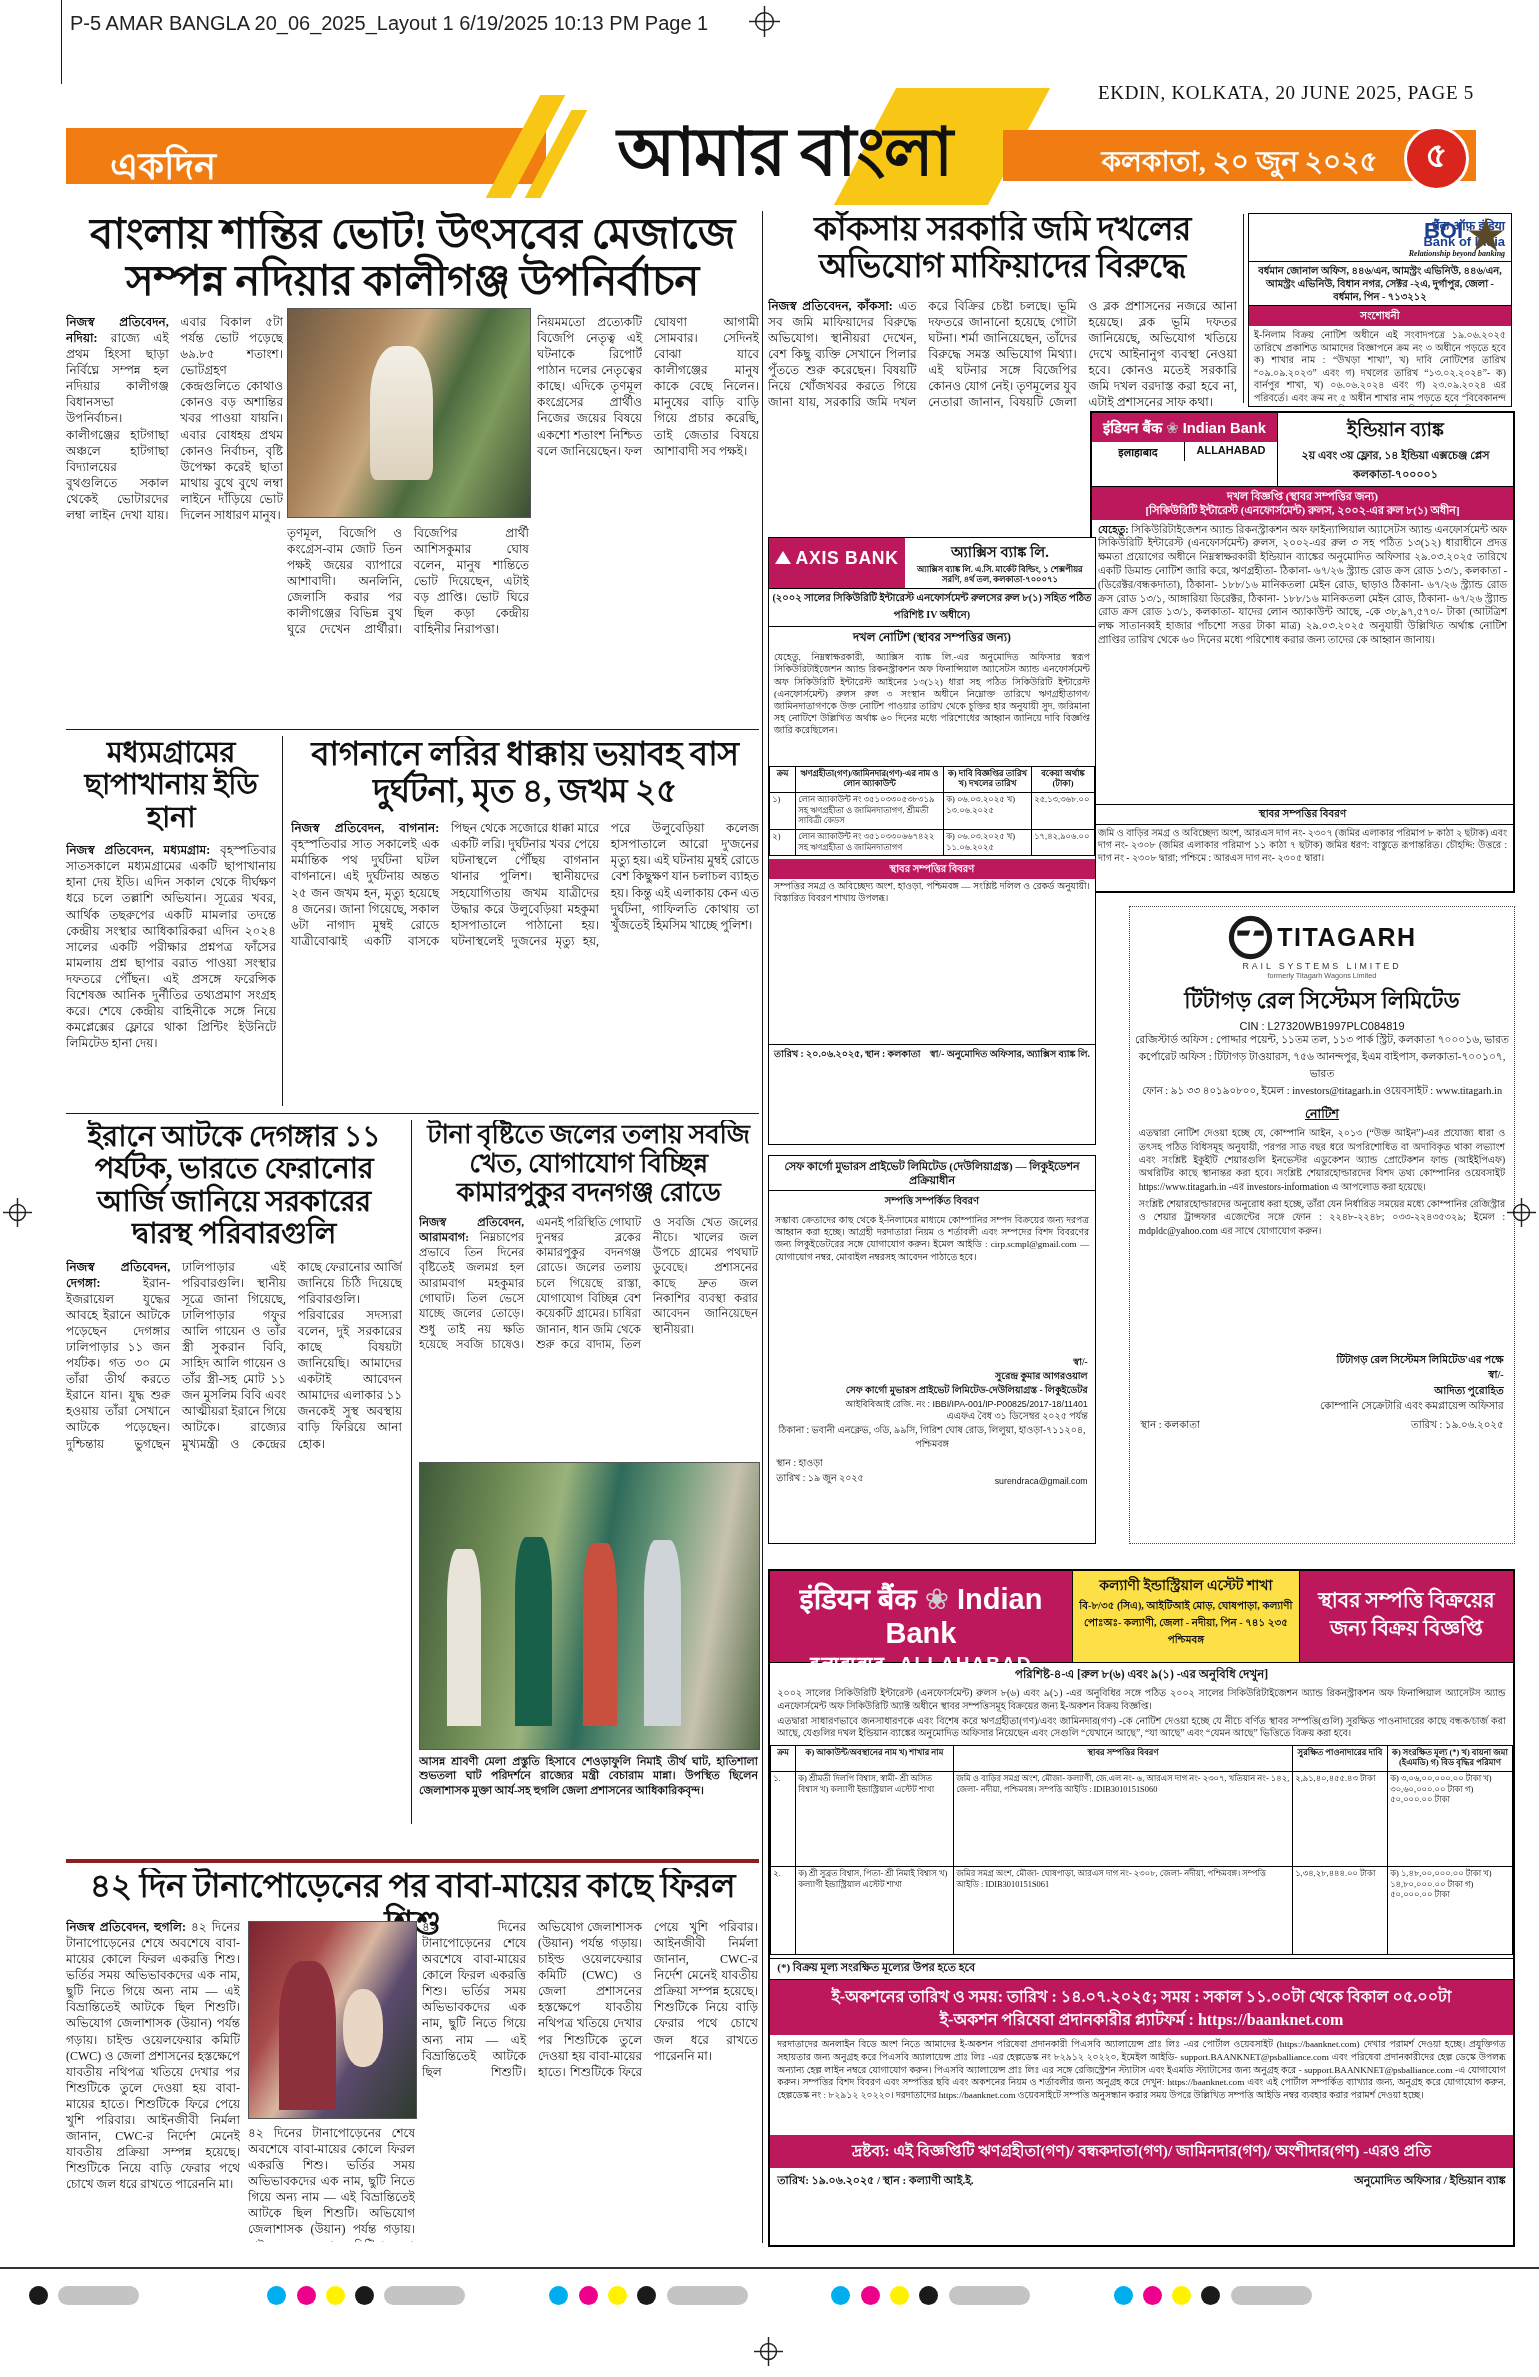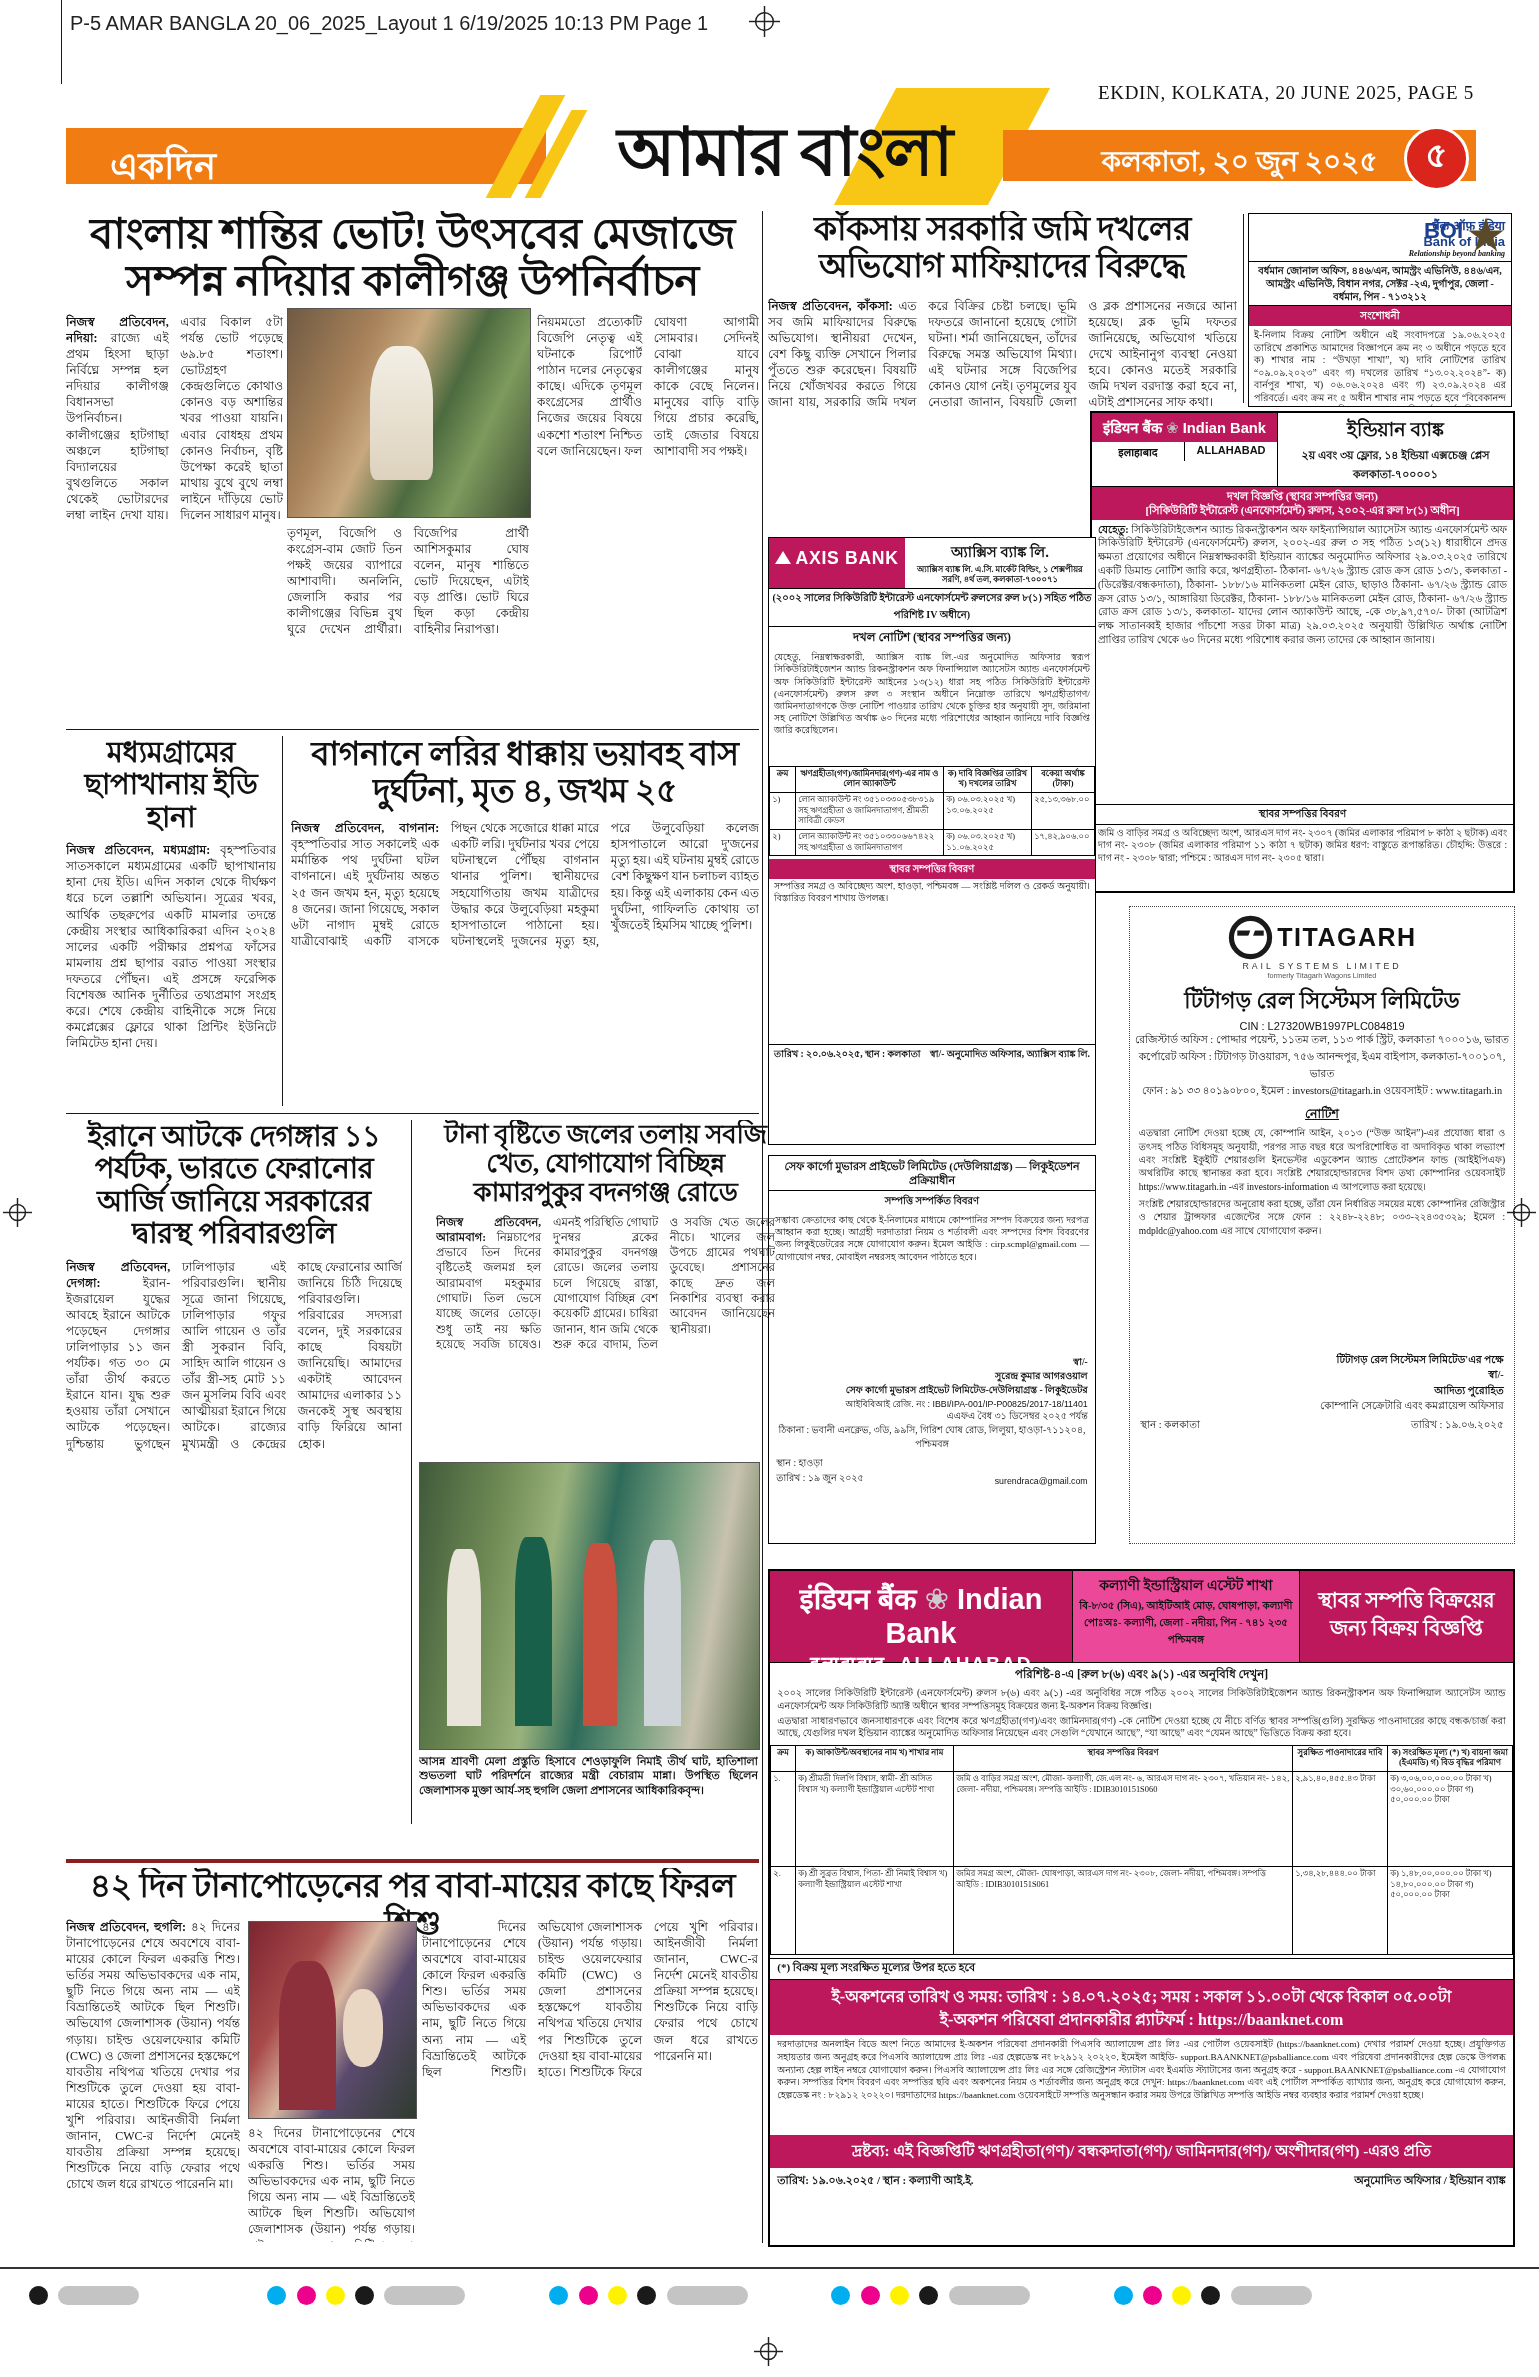--- a/index.html
+++ b/index.html
@@ -250,21 +250,21 @@
 
   <div class="rule-h" style="left:66px;top:1113px;width:693px;height:0.7px;"></div>
   <div class="abs" style="left:66px;top:1120px;width:336px;height:704px;overflow:hidden;">
     <div class="headline" style="font-size:29px;">ইরানে আটকে দেগঙ্গার ১১ পর্যটক, ভারতে ফেরানোর আর্জি জানিয়ে সরকারের দ্বারস্থ পরিবারগুলি</div>
     <div class="bodytxt cols3" style="margin-top:8.8px;height:579px;">
       <span class="byline">নিজস্ব প্রতিবেদন, দেগঙ্গা:</span>
       <span>ইরান-ইজরায়েল যুদ্ধের আবহে ইরানে আটকে পড়েছেন দেগঙ্গার ঢালিপাড়ার ১১ জন পর্যটক। গত ৩০ মে তাঁরা তীর্থ করতে ইরানে যান। যুদ্ধ শুরু হওয়ায় তাঁরা সেখানে আটকে পড়েছেন। দুশ্চিন্তায় ভুগছেন ঢালিপাড়ার এই পরিবারগুলি। স্থানীয় সূত্রে জানা গিয়েছে, ঢালিপাড়ার গফুর আলি গায়েন ও তাঁর স্ত্রী সুকরান বিবি, সাহিদ আলি গায়েন ও তাঁর স্ত্রী-সহ মোট ১১ জন মুসলিম বিবি এবং আত্মীয়রা ইরানে গিয়ে আটকে। রাজ্যের মুখ্যমন্ত্রী ও কেন্দ্রের কাছে ফেরানোর আর্জি জানিয়ে চিঠি দিয়েছে পরিবারগুলি। পরিবারের সদস্যরা বলেন, দুই সরকারের কাছে বিষয়টা জানিয়েছি। আমাদের একটাই আবেদন আমাদের এলাকার ১১ জনকেই সুস্থ অবস্থায় বাড়ি ফিরিয়ে আনা হোক।</span>
     </div>
   </div>
   <div class="rule-v" style="left:411px;top:1120px;height:704px;"></div>
-  <div class="abs" style="left:436px;top:1120px;width:339px;height:336px;overflow:hidden;">
+  <div class="abs" style="left:419px;top:1120px;width:339px;height:336px;overflow:hidden;">
     <div class="headline" style="font-size:26px;">টানা বৃষ্টিতে জলের তলায় সবজি খেত, যোগাযোগ বিচ্ছিন্ন কামারপুকুর বদনগঞ্জ রোডে</div>
     <div class="bodytxt cols3" style="margin-top:7.3px;height:249px;font-size:11.4px;">
       <span class="byline">নিজস্ব প্রতিবেদন, আরামবাগ:</span>
       <span>নিম্নচাপের প্রভাবে তিন দিনের বৃষ্টিতেই জলমগ্ন হল আরামবাগ মহকুমার গোঘাট। তিল ভেসে যাচ্ছে জলের তোড়ে। শুধু তাই নয় ক্ষতি হয়েছে সবজি চাষেও। এমনই পরিস্থিতি গোঘাট দু'নম্বর ব্লকের কামারপুকুর বদনগঞ্জ রোডে। জলের তলায় চলে গিয়েছে রাস্তা, যোগাযোগ বিচ্ছিন্ন বেশ কয়েকটি গ্রামের। চাষিরা জানান, ধান জমি থেকে শুরু করে বাদাম, তিল ও সবজি খেত জলের নীচে। খালের জল উপচে গ্রামের পথঘাট ডুবেছে। প্রশাসনের কাছে দ্রুত জল নিকাশির ব্যবস্থা করার আবেদন জানিয়েছেন স্থানীয়রা।</span>
     </div>
   </div>
   <div class="photo" style="left:419px;top:1462px;width:339px;height:286px;background:
       linear-gradient(100deg,#3f5a3a 0%,#6f8a54 22%,#9ab27c 38%,#2f6b5a 52%,#77a07f 68%,#c7c2ae 82%,#556b49 100%);">
     <div style="position:absolute;left:8%;top:30%;width:10%;height:62%;background:#e8e4da;border-radius:30% 30% 0 0;"></div>
     <div style="position:absolute;left:28%;top:26%;width:11%;height:66%;background:#18604a;border-radius:30% 30% 0 0;"></div>
@@ -292,21 +292,21 @@
   <div class="adbox adbox3" style="left:768px;top:1569px;width:743px;height:674px;">
     <div style="display:flex;height:91px;border-bottom:1.5px solid #000;">
       <div class="blackbar" style="width:302px;">
         <div class="sans" style="font-size:29px;padding-top:7.3px;">
           <span>इंडियन बैंक</span> <span style="color:#ccc;">❀</span> <span>Indian Bank</span>
         </div>
         <div class="sans" style="font-size:19px;letter-spacing:1.5px;">
           <span>इलाहाबाद</span>&nbsp;&nbsp;<span>ALLAHABAD</span>
         </div>
       </div>
-      <div style="width:220px;border-left:1.5px solid #000;border-right:1.5px solid #000;background:#ec4899;text-align:center;padding:2.9px;">
+      <div style="width:220px;border-left:1.5px solid #000;border-right:1.5px solid #000;background:#fde047;text-align:center;padding:2.9px;">
         <div style="font-size:14px;font-weight:bold;">কল্যাণী ইন্ডাস্ট্রিয়াল এস্টেট শাখা</div>
         <div style="font-size:10.3px;font-weight:bold;">বি-৮/৩৫ (সিএ), আইটিআই মোড়, ঘোষপাড়া, কল্যাণী</div>
         <div style="font-size:10.3px;font-weight:bold;">পোঃঅঃ- কল্যাণী, জেলা - নদীয়া, পিন - ৭৪১ ২৩৫</div>
         <div style="font-size:10.3px;font-weight:bold;">পশ্চিমবঙ্গ</div>
       </div>
       <div class="blackbar" style="flex:1;font-size:20.5px;line-height:1.4;padding-top:14.7px;">
         <div>স্থাবর সম্পত্তি বিক্রয়ের</div>
         <div>জন্য বিক্রয় বিজ্ঞপ্তি</div>
       </div>
     </div>

